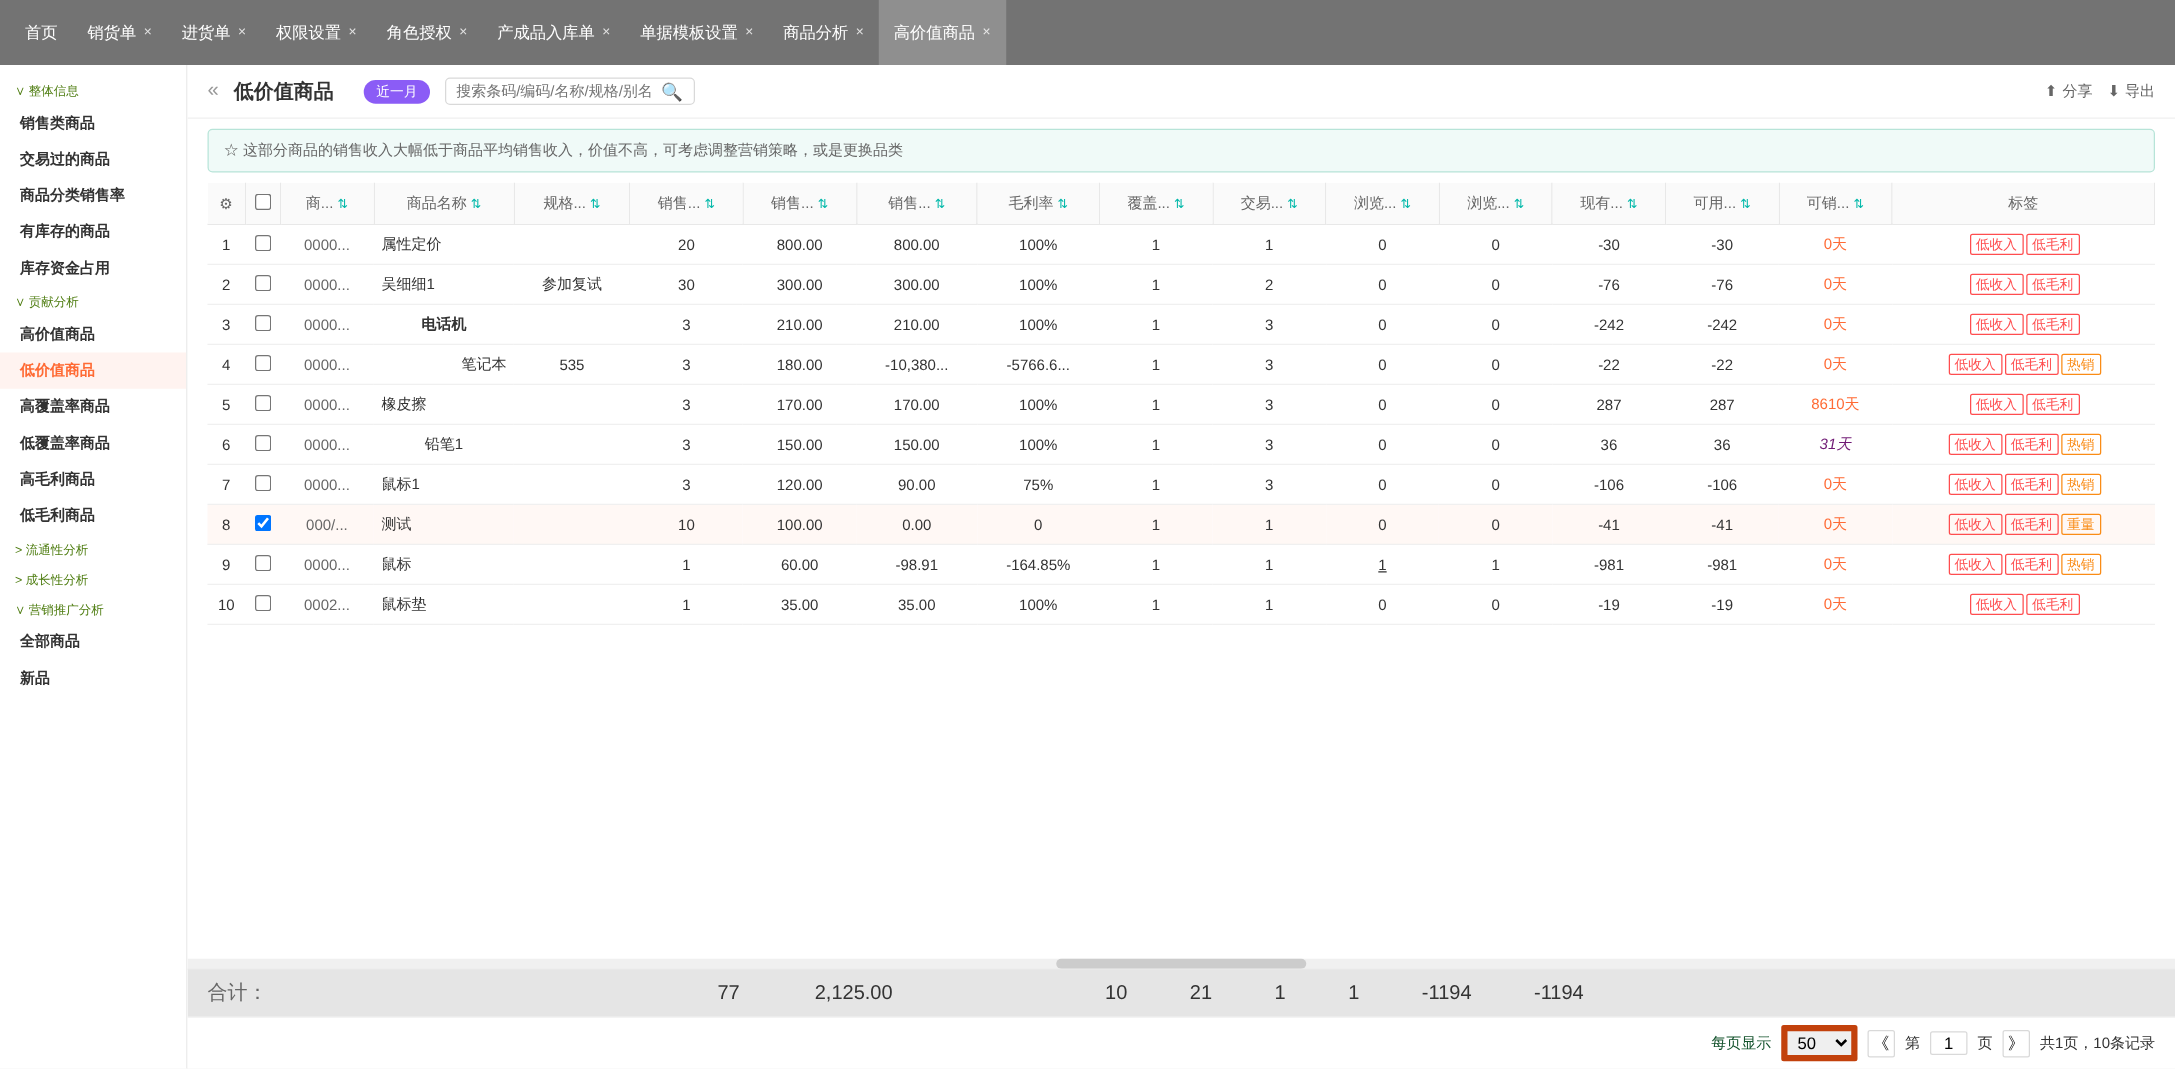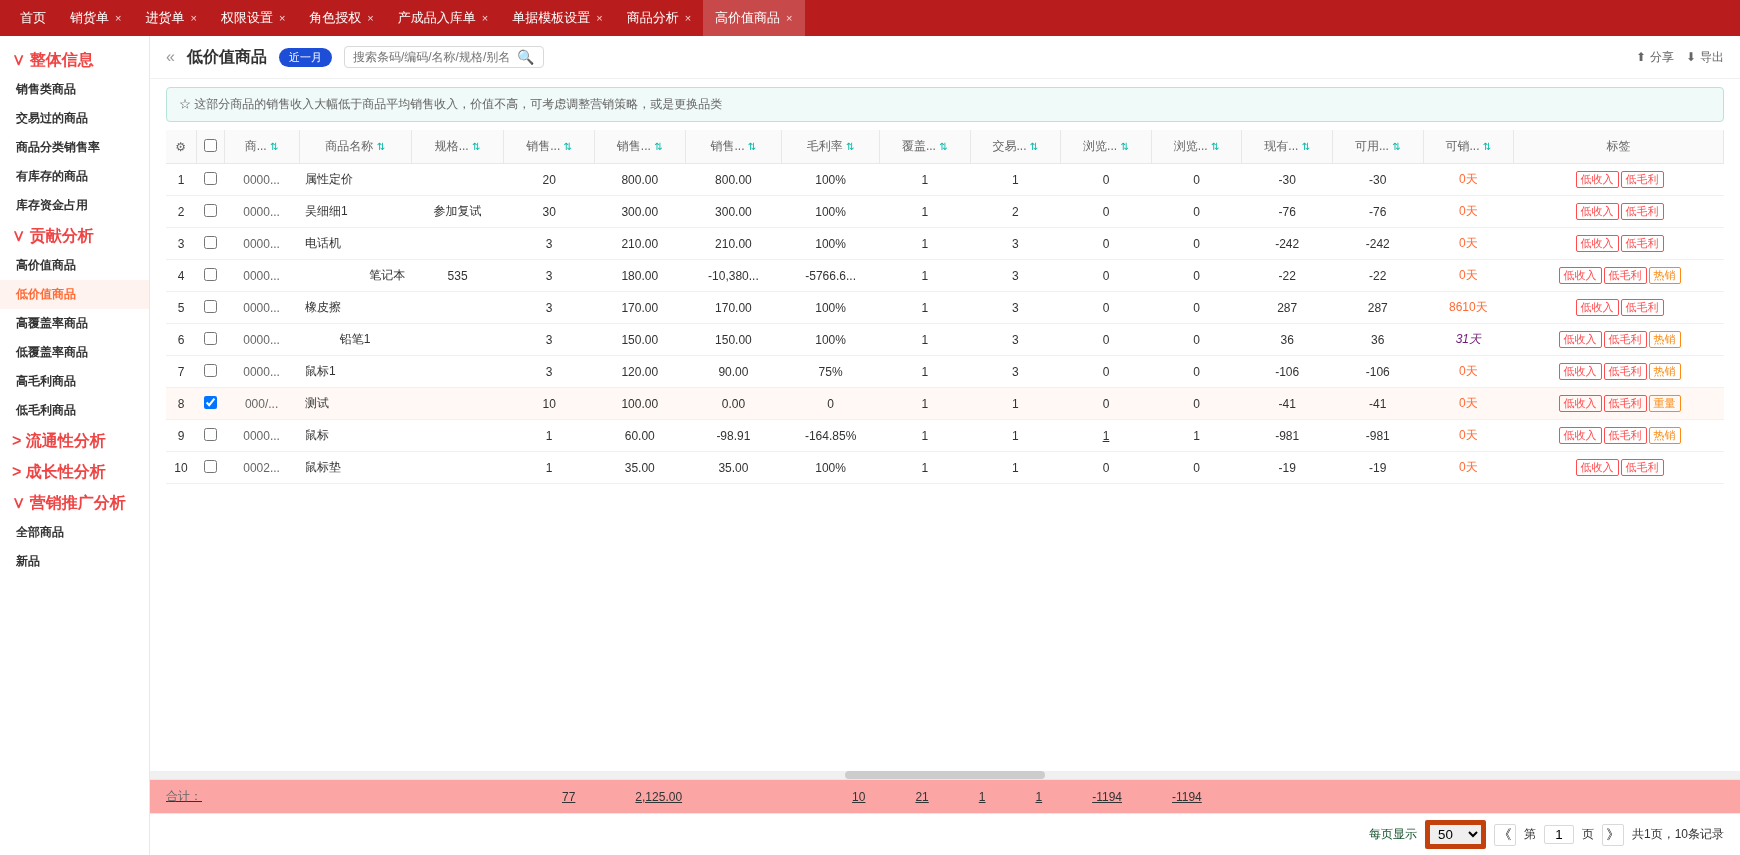--- a/index.html
+++ b/index.html
@@ -1,23 +1,23 @@
 <!DOCTYPE html>
 <html><head>
   <meta charset="utf-8">
   <style>
     * { box-sizing: border-box; margin: 0; padding: 0; }
     body { font-family: 'Microsoft YaHei', Arial, sans-serif; font-size: 12px; background: #f5f5f5; color: #333; overflow: hidden; height: 855px; display: flex; flex-direction: column; }
 
     
     .top-nav {
-      background: #b91c1c;
-      display: flex;
-      align-items: center;
-      height: 36px;
+      background: #737373;
+      display: flex;
+      align-items: center;
+      height: 52px;
       padding: 0 8px;
       flex-shrink: 0;
     }
     .top-nav .nav-item {
       color: #fff;
       padding: 0 12px;
       height: 100%;
       display: flex;
       align-items: center;
       cursor: pointer;
@@ -37,27 +37,26 @@
     
     .sidebar {
       width: 150px;
       background: #fff;
       border-right: 1px solid #e8e8e8;
       overflow-y: auto;
       flex-shrink: 0;
       padding-top: 8px;
     }
     .sidebar-group-title {
-      color: #ef4444;
+      color: #4d7c0f;
       padding: 6px 12px 4px;
-      font-size: 16px;
+      font-size: 10px;
       display: flex;
       align-items: center;
       gap: 4px;
-      font-weight: bold;
     }
     .sidebar-item {
       padding: 6px 16px;
       cursor: pointer;
       color: #333;
       font-size: 12px;
       font-weight: bold;
     }
     .sidebar-item.active { background: #fff3f0; color: #ff6b35; }
 
@@ -78,27 +77,28 @@
       border-bottom: 1px solid #f0f0f0;
       gap: 12px;
       flex-shrink: 0;
     }
     .page-title {
       font-size: 16px;
       font-weight: bold;
       color: #333;
     }
     .filter-btn {
-      background: #1d4ed8;
+      background: #8b5cf6;
       color: #fff;
       border: none;
       border-radius: 12px;
       padding: 2px 10px;
       font-size: 11px;
       cursor: pointer;
+      margin-left: 12px;
     }
     .search-box {
       display: flex;
       align-items: center;
       border: 1px solid #d9d9d9;
       border-radius: 4px;
       padding: 2px 8px;
       width: 200px;
       gap: 4px;
     }
@@ -179,29 +179,28 @@
       padding: 0 4px;
       font-size: 11px;
       margin-left: 2px;
     }
     .tag-red { color: #ff4d4f; border-color: #ff4d4f; }
     .tag-orange { color: #fa8c16; border-color: #fa8c16; }
     .underline { text-decoration: underline; }
 
     
     .footer-totals {
-      background: #fca5a5;
+      background: #e5e5e5;
       border-top: 1px solid #e8e8e8;
       padding: 8px 16px;
       display: flex;
       align-items: center;
-      font-size: 12px;
+      font-size: 16px;
       color: #333;
       flex-shrink: 0;
-      text-decoration: underline;
     }
     .footer-totals .label { color: #666; margin-right: 20px; }
     .footer-totals .val { margin: 0 40px 0 0; }
 
     
     .pagination {
       display: flex;
       align-items: center;
       justify-content: flex-end;
       padding: 6px 16px;
@@ -383,21 +382,21 @@
     <td>0</td>
     <td>-76</td>
     <td>-76</td>
     <td style="color:#ff6b35;">0天</td>
     <td><span class="tag tag-red">低收入</span><span class="tag tag-red">低毛利</span></td>
   </tr>
             <tr>
     <td>3</td>
     <td><input type="checkbox" style=""></td>
     <td style="color:#666;">0000...</td>
-    <td style="text-align:left;">电话机</td>
+    <td style="text-align:center;font-weight:bold;">电话机</td>
     <td></td>
     <td>3</td>
     <td>210.00</td>
     <td>210.00</td>
     <td>100%</td>
     <td>1</td>
     <td>3</td>
     <td class="" style="">0</td>
     <td>0</td>
     <td>-242</td>

